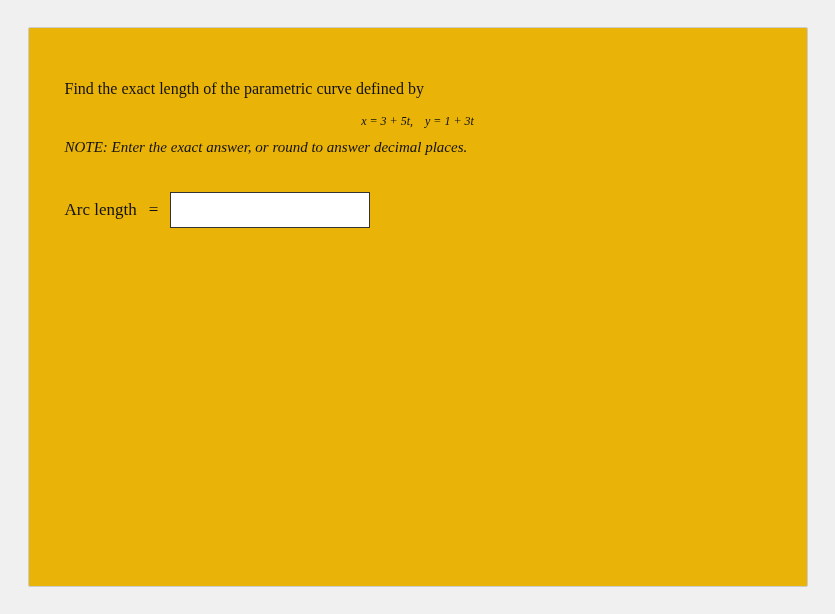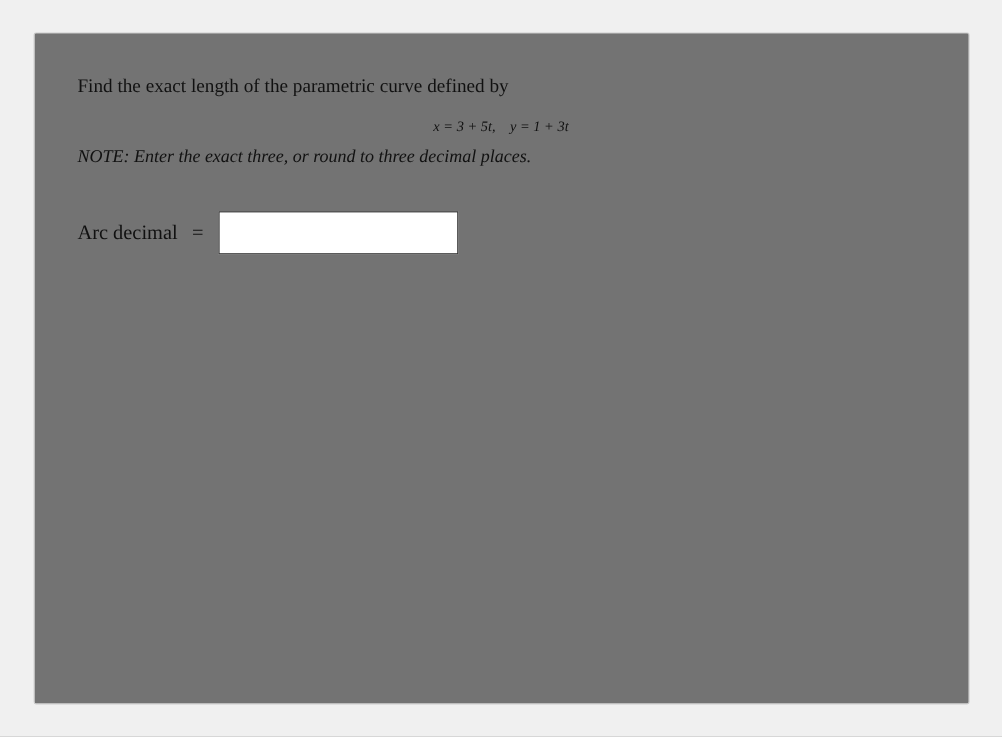--- a/index.html
+++ b/index.html
@@ -14,24 +14,24 @@
       background: #f0f0f0;
       display: flex;
       align-items: center;
       justify-content: center;
       font-family: 'Georgia', 'Times New Roman', serif;
     }
 
     .card {
       width: 780px;
       min-height: 560px;
-      background: #737373;
+      background: #eab308;
       border: 1px solid #cccccc;
       border-radius: 2px;
-      padding: 32px 36px;
+      padding: 48px 36px;
     }
 
     .problem-text {
       font-size: 16px;
       color: #111;
       line-height: 1.6;
       margin-bottom: 10px;
     }
 
     .equation-line {
@@ -97,21 +97,21 @@
   <p class="problem-text">Find the exact length of the parametric curve defined by</p>
 
   <div class="equation-line">
     <span>
       <span class="math-var">x</span> = 3 + 5<span class="math-var">t</span>,&nbsp;&nbsp;&nbsp;
       <span class="math-var">y</span> = 1 + 3<span class="math-var">t</span>
     </span>
   </div>
 
 
-  <p class="note-line">NOTE: Enter the exact three, or round to three decimal places.</p>
+  <p class="note-line">NOTE: Enter the exact answer, or round to answer decimal places.</p>
 
   <div class="answer-row">
-    <span class="answer-label">Arc decimal</span>
+    <span class="answer-label">Arc length</span>
     <span class="equals-sign">=</span>
     <input class="answer-input" type="text" placeholder="" style="">
   </div>
 
 </div>
 
 </body></html>

